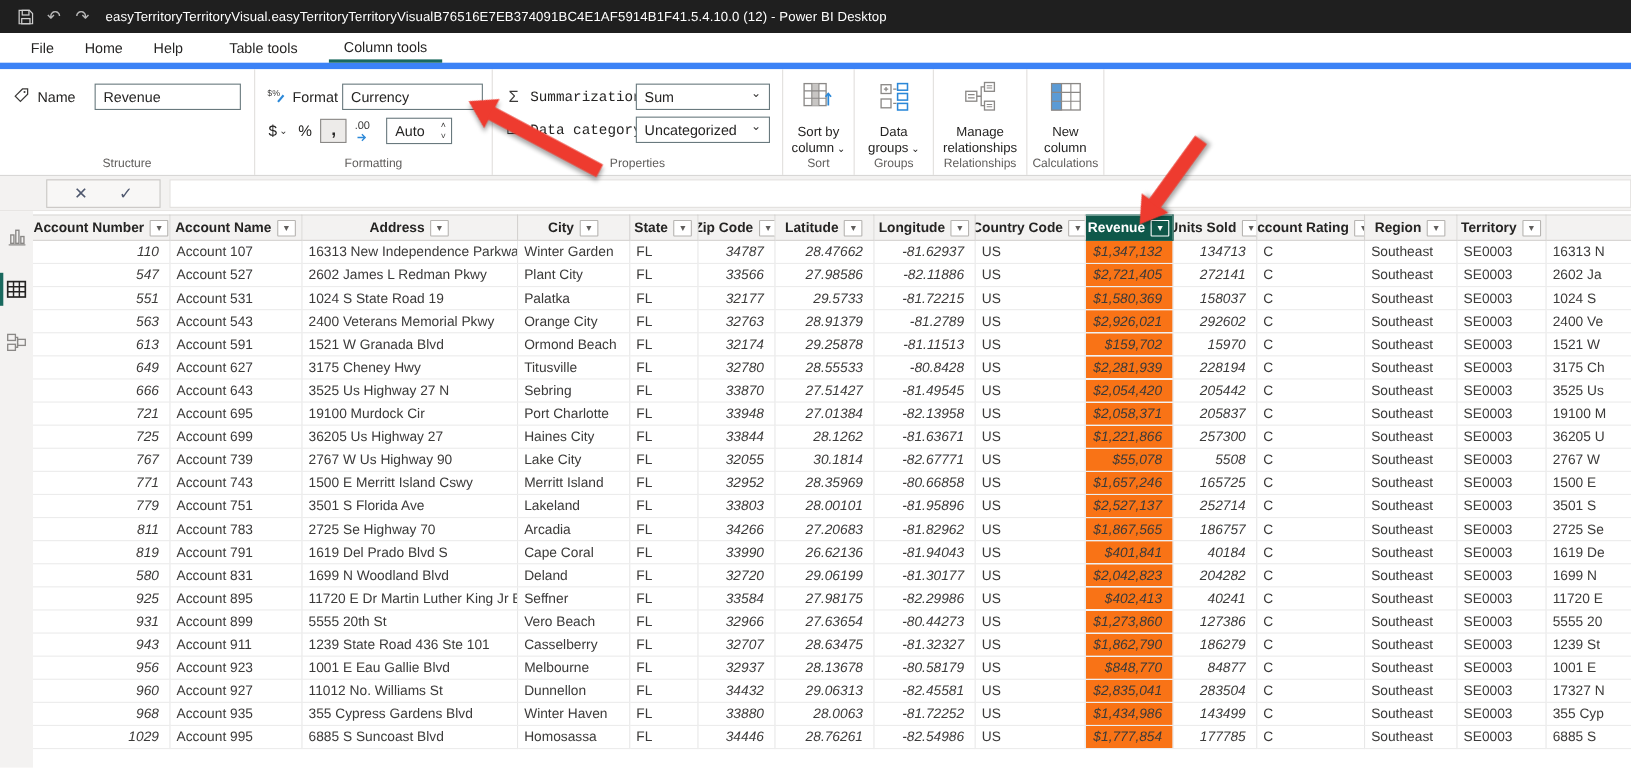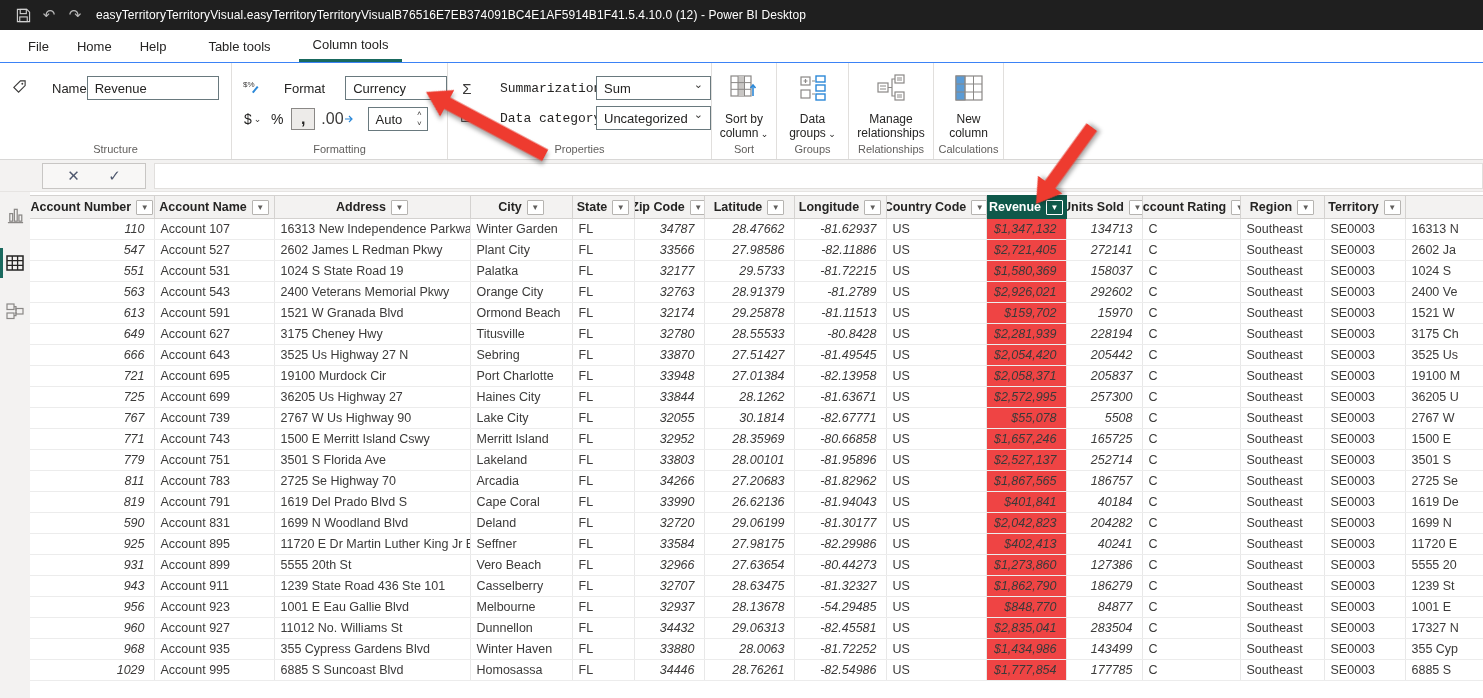--- a/index.html
+++ b/index.html
@@ -6,43 +6,43 @@
   html,body { width:1483px; height:698px; overflow:hidden; background:#fff;
     font-family:"Liberation Sans", sans-serif; color:#252423; }
   .stage { position:relative; width:1483px; height:698px; }
 
   
   .titlebar { height:30px; background:#1f1f1f; display:flex; align-items:center; padding-left:10px; }
   .tb-ico { width:26px; height:30px; display:flex; align-items:center; justify-content:center; color:#b9b9b9; font-size:15px; }
   .tb-title { color:#fff; font-size:12px; margin-left:8px; letter-spacing:.1px; white-space:nowrap; }
 
   
-  .menubar { height:33px; background:#fff; border-bottom:1px solid #3b82f6; display:flex; align-items:stretch; padding-left:14px; }
+  .menubar { height:33px; background:#fff; border-bottom:6px solid #3b82f6; display:flex; align-items:stretch; padding-left:14px; }
   .mtab { padding:0 14px; display:flex; align-items:center; font-size:13px; color:#252423; cursor:default; }
   .mtab.ctx { margin-left:14px; }
   .mtab.active { border-bottom:3px solid #19695e; font-weight:400; }
 
   
   .ribbon { height:97px; background:#fff; border-bottom:1px solid #d8d7d6; display:flex; }
   .rgroup { position:relative; border-right:1px solid #e1dfdd; padding-top:13px; }
   .glabel { position:absolute; bottom:4px; left:0; right:0; text-align:center; font-size:11px; color:#605e5c; }
   .frow { display:flex; align-items:center; height:24px; margin-bottom:6px; padding-left:10px; }
-  .flabel { font-size:13px; color:#252423; margin-left:24px; white-space:nowrap; }
+  .flabel { font-size:13px; color:#252423; margin-left:6px; white-space:nowrap; }
   .rico { width:18px; text-align:center; color:#3b3a39; font-size:12px; flex:none; }
   .fbox { height:24px; border:1px solid #69797e; background:#fff; font-size:13px; display:flex; align-items:center; padding:0 7px; position:relative; }
   .fsel::after { content:"⌄"; position:absolute; right:7px; top:1px; font-size:11px; color:#3b3a39; }
   .g-structure { width:232px; }
   .g-structure .fbox { width:133px; margin-left:auto; margin-right:12px; }
   .g-formatting { width:216px; }
-  .g-formatting .fbox.fmt { width:128px; margin-left:20px; }
+  .g-formatting .fbox.fmt { width:128px; margin-left:4px; }
   .iconsrow { padding-left:10px; display:flex; align-items:center; height:26px; gap:4px; }
   .ibtn { display:inline-flex; align-items:center; justify-content:center; height:22px; min-width:20px; font-size:14px; color:#252423; padding:0 2px; }
   .ibtn .dd { font-size:9px; margin-left:2px; color:#3b3a39; }
   .ibtn.pressed { background:#edebe9; border:1px solid #8a8886; font-weight:bold; font-size:16px; width:24px; }
-  .ibtn.dec { font-size:16px; letter-spacing:0; color:#3b3a39; }
+  .ibtn.dec { font-size:10px; letter-spacing:0; color:#3b3a39;flex-direction:column; }
   .spin { height:24px; width:60px; border:1px solid #69797e; display:flex; align-items:center; font-size:13px; padding-left:7px; margin-left:8px; position:relative; }
   .spin .ud { position:absolute; right:5px; top:1px; line-height:10px; font-size:8px; color:#3b3a39; text-align:center; }
   .g-properties { width:264px; }
   .g-properties .flabel { width:96px;font-family:Liberation Mono, monospace; }
   .g-properties .fbox { width:122px; }
   .bgroup { display:flex; flex-direction:column; align-items:flex-end; padding-top:10px; }
   .bigbtn { display:flex; flex-direction:column; align-items:center; width:100%; cursor:default; }
   .bigbtn svg { flex:none; }
   .blabel { margin-top:5px; font-size:12px; line-height:14px; text-align:center; color:#252423; white-space:pre-line; }
   .blabel .dd { font-size:9px; }
@@ -63,21 +63,21 @@
   .tablewrap { flex:1; background:#fff; padding-top:3px; overflow:hidden; }
   table { border-collapse:collapse; table-layout:fixed; width:1453px; }
   th { height:23px; background:#f3f2f1; border:1px solid #d4d2d0; border-left:none; font-size:12.5px; font-weight:bold; color:#252423; white-space:nowrap; overflow:hidden; }
   th .hwrap { display:flex; align-items:center; justify-content:center; gap:5px; padding:0 3px; }
   .fbtn { width:17px; height:15px; border:1px solid #b6b4b1; background:#fff; color:#605e5c; font-size:8px; display:inline-flex; align-items:center; justify-content:center; flex:none; border-radius:1px; }
   th.sel { background:#0f584a; color:#fff; border-color:#0f584a; }
   th.sel .fbtn { background:transparent; border-color:#fff; color:#fff; }
   td { height:21px; border-right:1px solid #e8e8e8; border-bottom:1px solid #ececec; font-size:12.5px; color:#3b3a39; white-space:nowrap; overflow:hidden; padding:0 6px; }
   td.num { text-align:right; padding-right:9px; }
   td.ital { font-style:italic; }
-  td.selcol { background:#ef4444; }
+  td.selcol { background:#f97316; }
 
   
   .arrow { position:absolute; height:30px; transform-origin:0 50%; z-index:50;
     filter:drop-shadow(2px 3px 2px rgba(0,0,0,.35)); pointer-events:none; }
   .arrow .head { position:absolute; left:0; top:50%; transform:translateY(-50%); width:0; height:0;
     border-top:15px solid transparent; border-bottom:15px solid transparent; border-right:24px solid #ee3b2f; }
   .arrow .shaft { position:absolute; left:22px; right:0; top:50%; transform:translateY(-50%); height:13px; background:#ee3b2f; }
 </style>
 </head>
 <body>
@@ -528,21 +528,21 @@
             <tr>
               <td class="num ital">725</td>
               <td>Account 699</td>
               <td>36205 Us Highway 27</td>
               <td>Haines City</td>
               <td>FL</td>
               <td class="num ital">33844</td>
               <td class="num ital">28.1262</td>
               <td class="num ital">-81.63671</td>
               <td>US</td>
-              <td class="num ital selcol">$2,572,995</td>
+              <td class="num ital selcol">$1,221,866</td>
               <td class="num ital">257300</td>
               <td>C</td>
               <td>Southeast</td>
               <td>SE0003</td>
               <td>36205 U</td>
             </tr>
             <tr>
               <td class="num ital">767</td>
               <td>Account 739</td>
               <td>2767 W Us Highway 90</td>
@@ -621,21 +621,21 @@
               <td class="num ital">-81.94043</td>
               <td>US</td>
               <td class="num ital selcol">$401,841</td>
               <td class="num ital">40184</td>
               <td>C</td>
               <td>Southeast</td>
               <td>SE0003</td>
               <td>1619 De</td>
             </tr>
             <tr>
-              <td class="num ital">590</td>
+              <td class="num ital">580</td>
               <td>Account 831</td>
               <td>1699 N Woodland Blvd</td>
               <td>Deland</td>
               <td>FL</td>
               <td class="num ital">32720</td>
               <td class="num ital">29.06199</td>
               <td class="num ital">-81.30177</td>
               <td>US</td>
               <td class="num ital selcol">$2,042,823</td>
               <td class="num ital">204282</td>
@@ -696,21 +696,21 @@
               <td>1239 St</td>
             </tr>
             <tr>
               <td class="num ital">956</td>
               <td>Account 923</td>
               <td>1001 E Eau Gallie Blvd</td>
               <td>Melbourne</td>
               <td>FL</td>
               <td class="num ital">32937</td>
               <td class="num ital">28.13678</td>
-              <td class="num ital">-54.29485</td>
+              <td class="num ital">-80.58179</td>
               <td>US</td>
               <td class="num ital selcol">$848,770</td>
               <td class="num ital">84877</td>
               <td>C</td>
               <td>Southeast</td>
               <td>SE0003</td>
               <td>1001 E</td>
             </tr>
             <tr>
               <td class="num ital">960</td>

